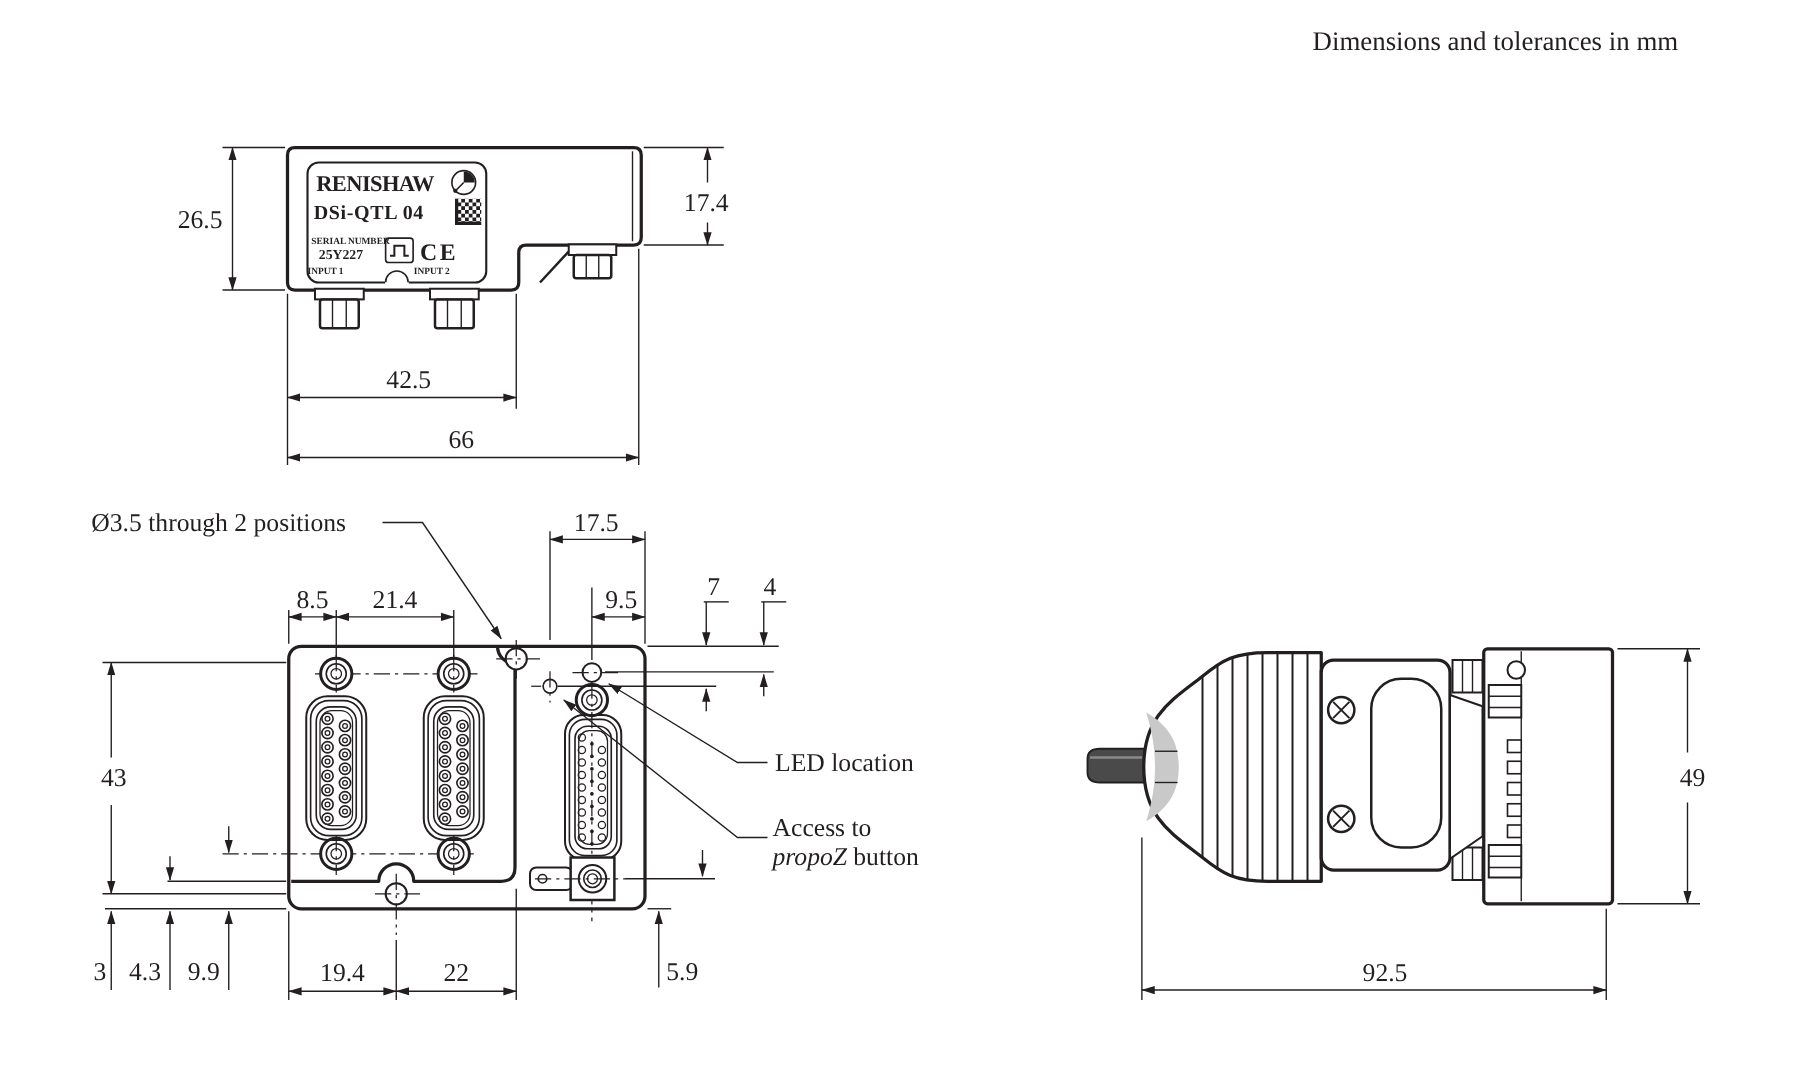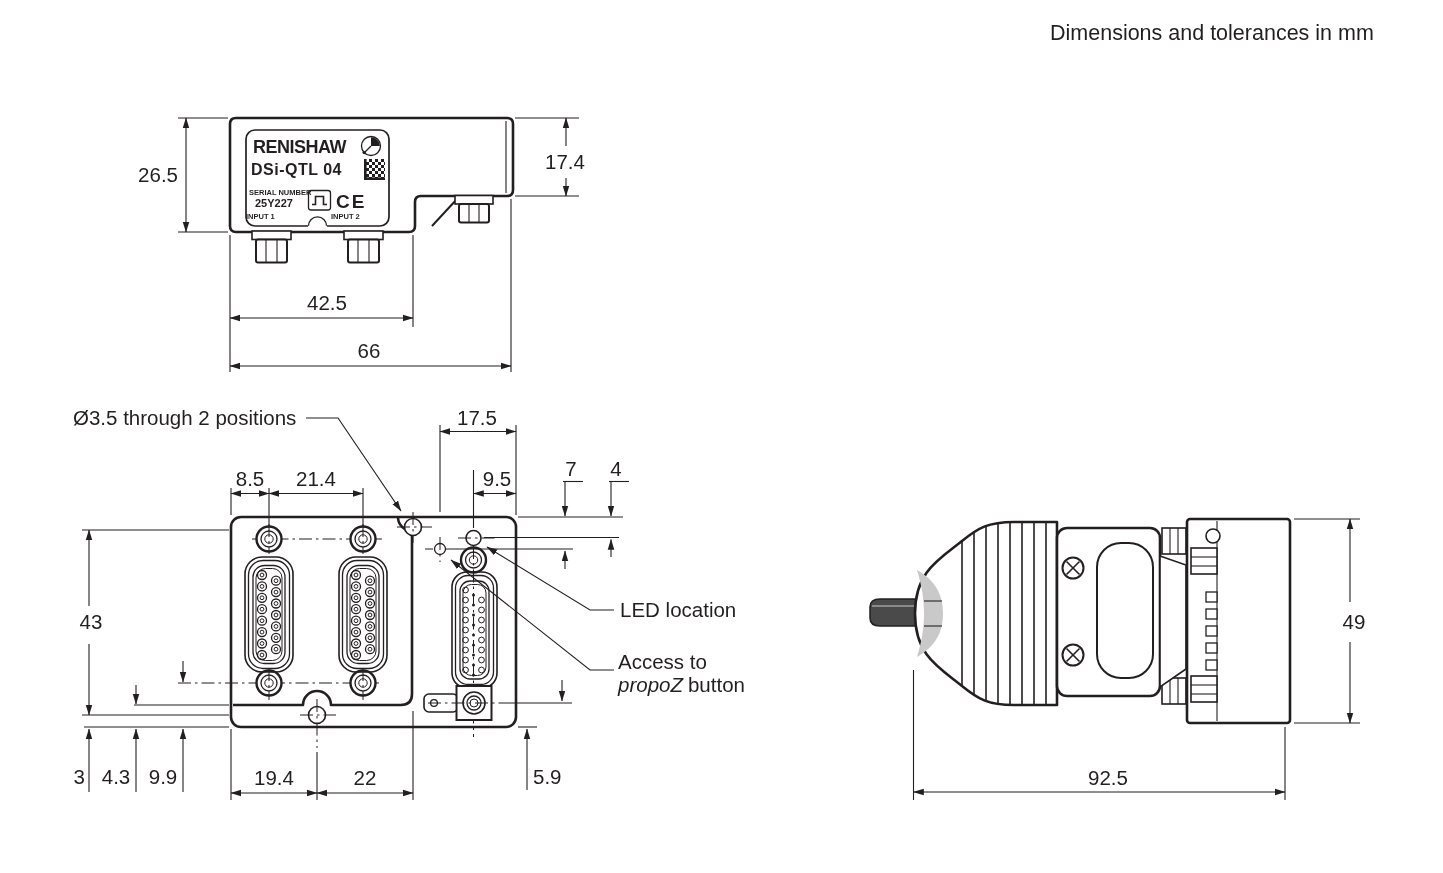--- a/index.html
+++ b/index.html
@@ -1,17 +1,17 @@
 <!DOCTYPE html>
 <html><head>
 <meta charset="utf-8">
 <style>
   html,body{margin:0;padding:0;background:#fff;}
   .stage{position:relative;width:1443px;height:873px;background:#ffffff;overflow:hidden;
-         font-family:Liberation Sans, sans-serif;}
+         font-family:Liberation Serif, serif;}
   svg{position:absolute;left:0;top:0;}
   
   .t  {stroke:#231f20;stroke-width:1.1;fill:none;}
   .t2 {stroke:#231f20;stroke-width:1.3;fill:none;}
   .t3 {stroke:#231f20;stroke-width:1;fill:none;}
   .m  {stroke:#231f20;stroke-width:1.6;fill:none;}
   .m2 {stroke:#231f20;stroke-width:2;fill:none;}
   .thk{stroke:#231f20;stroke-width:2.6;fill:#fff;stroke-linejoin:round;}
   .thkn{stroke:#231f20;stroke-width:2.6;fill:none;stroke-linejoin:round;}
   .bold-ring{stroke:#231f20;stroke-width:2.4;fill:#fff;}

